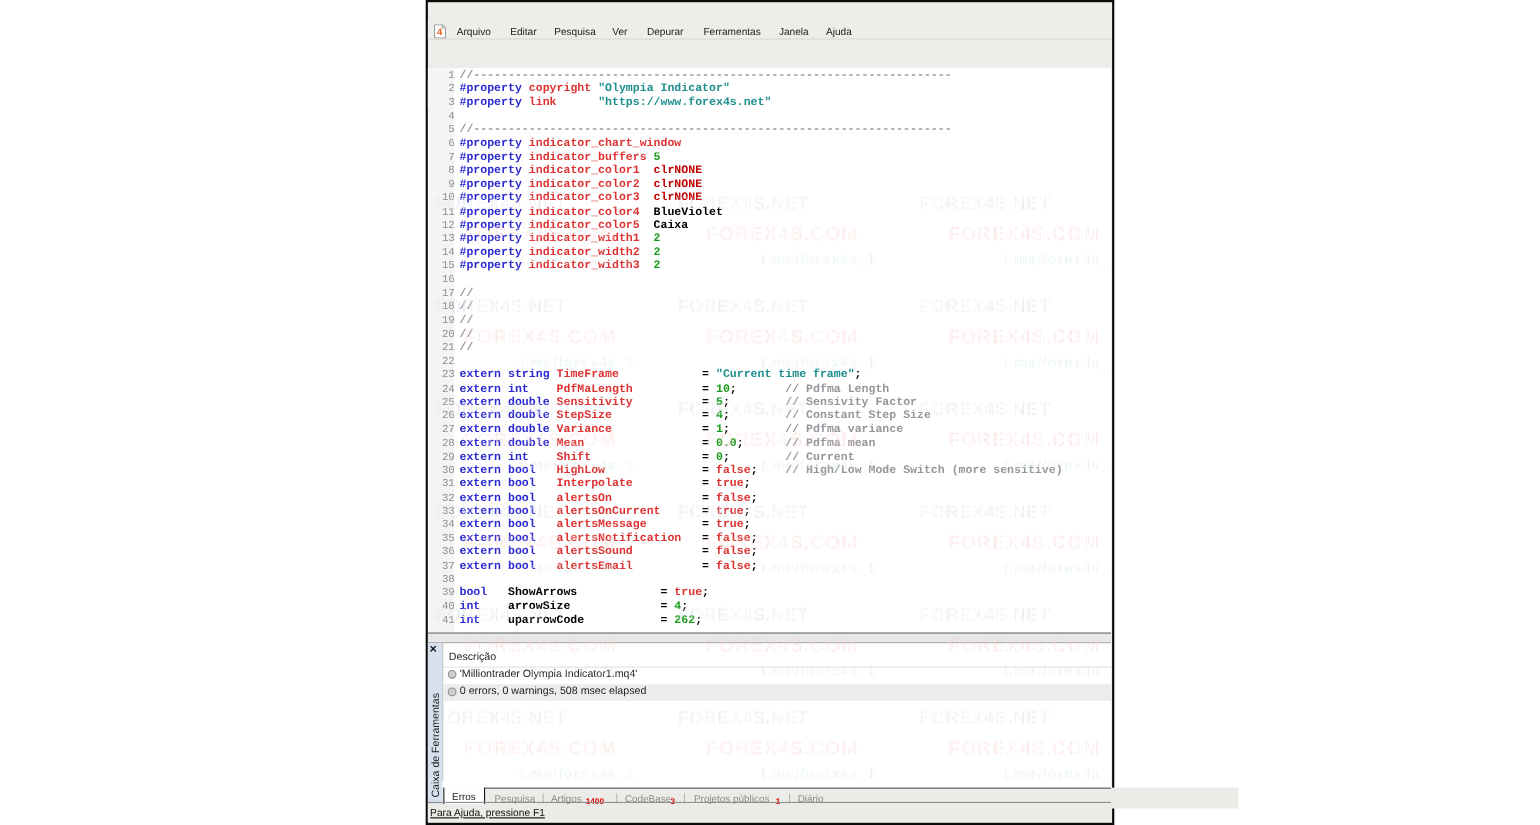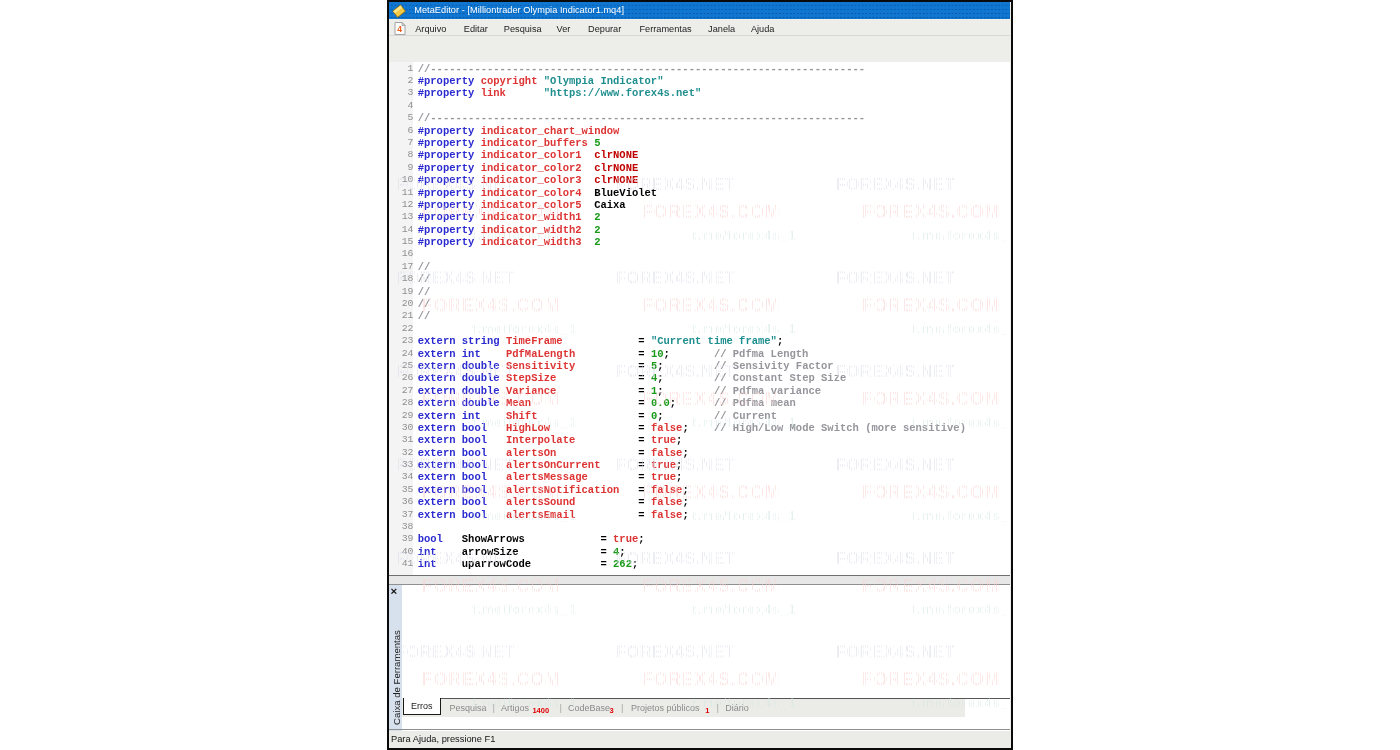--- a/index.html
+++ b/index.html
@@ -25,41 +25,32 @@
 .c{color:#95959b;}
 .k{color:#000;}
 #split{left:0;top:573px;width:621px;height:9.5px;background:#e7e7e7;border-top:1.3px solid #6f6f6f;border-bottom:1.3px solid #909090;}
 #bottom{left:0;top:582.5px;width:621px;height:162.5px;background:#fff;}
 #strip{position:absolute;left:0;top:0;width:13.5px;height:148px;background:#d7e1ee;}
 #strip .x{position:absolute;left:2px;top:0px;font-size:11.5px;color:#111;font-weight:bold;}
 #strip .vt{position:absolute;left:2.2px;top:140px;transform:rotate(-90deg);transform-origin:0 0;font-size:9.6px;color:#222;white-space:nowrap;}
 #panel{position:absolute;left:13.5px;top:0;width:607.5px;height:125.5px;background:#fff;border-left:1px solid #c0c0c0;}
 .prow{position:absolute;font-size:9.7px;color:#1e1e1e;}
 .bullet{position:absolute;width:8px;height:8px;border-radius:50%;background:#cfcfcf;border:1.5px solid #8e8e8e;}
-#tabbar{position:absolute;left:13.5px;top:113px;width:563px;height:19px;background:#ebebe8;}
+#tabbar{position:absolute;left:13.5px;top:131px;width:724px;height:19px;background:#ebebe8;}
 #tabline{position:absolute;left:39px;top:0;width:568.5px;height:1.6px;background:#555;}
 #tab-erros{position:absolute;left:0.5px;top:0;width:38.5px;height:17px;background:#fff;border:1.6px solid #1a1a1a;border-top:none;font-size:9px;color:#222;text-align:center;padding-top:3.4px;}
 .itab{position:absolute;top:5px;font-size:9px;color:#8a8a8a;}
 .tnum{position:absolute;top:8.5px;font-size:7.5px;color:#e00000;font-weight:bold;}
 .tdiv{position:absolute;top:4px;font-size:9.5px;color:#aaa;}
 #tabbot{position:absolute;left:0;top:144.6px;width:621px;height:1.4px;background:#8f8f8f;}
 #status{position:absolute;left:0;top:146.4px;width:621px;height:16.1px;background:#ebebe8;}
-#status span{position:absolute;left:2.5px;top:3px;font-size:9.3px;color:#111;}
+#status span{position:absolute;left:2.5px;top:3px;font-size:9.3px;color:#111;text-decoration:underline;}
 </style></head>
 <body>
 <div id="win">
-<div class="abs" id="title">
- <svg class="abs" style="left:3px;top:2px" width="14" height="14" viewBox="0 0 14 14">
-        <g transform="rotate(-38 7 7)">
-          <rect x="2" y="3.2" width="10" height="8" rx="0.5" fill="#f5c944" stroke="#8a6a14" stroke-width="0.8"></rect>
-          <rect x="2.4" y="3.6" width="9.2" height="2.8" fill="#fbe489"></rect>
-        </g>
-      </svg>
- <span class="txt">MetaEditor - [Milliontrader Olympia Indicator1.mq4]</span>
-</div>
 <div class="abs" id="menu">
 <svg class="abs" style="left:5px;top:2.5px" width="12" height="13" viewBox="0 0 12 13">
         <path d="M1 0.5 H8 L11 3.5 V12.5 H1 Z" fill="#fdfdfd" stroke="#9a9a9a" stroke-width="0.9"></path>
         <path d="M8 0.5 L8 3.5 L11 3.5 Z" fill="#d9d9d9" stroke="#9a9a9a" stroke-width="0.7"></path>
         <text x="5.7" y="10" font-size="8.5" font-weight="bold" fill="#e8601c" text-anchor="middle" font-family="Liberation Sans">4</text>
       </svg>
 <span class="mi" style="left:26.7px">Arquivo</span>
 <span class="mi" style="left:75.3px">Editar</span>
 <span class="mi" style="left:115.3px">Pesquisa</span>
 <span class="mi" style="left:168.1px">Ver</span>
@@ -304,20 +295,29 @@
 <span class="b">bool</span><span class="k">   </span><span class="k">ShowArrows</span><span class="k">            = </span><span class="r">true</span><span class="k">;</span>
 <span class="b">int</span><span class="k">    </span><span class="k">arrowSize</span><span class="k">             = </span><span class="g">4</span><span class="k">;</span>
 <span class="b">int</span><span class="k">    </span><span class="k">uparrowCode</span><span class="k">           = </span><span class="g">262</span><span class="k">;</span></pre>
 </div>
 <div class="abs" id="split"></div>
 <div class="abs" id="bottom">
 <div id="strip">
         <span class="x">×</span>
         <span class="vt">Caixa de Ferramentas</span>
       </div>
+<div id="panel">
+<span class="prow" style="left:5px;top:7.5px">Descrição</span>
+<div style="position:absolute;left:0;top:21px;width:100%;height:1px;background:#e2e2e2"></div>
+<div style="position:absolute;left:0;top:37.5px;width:100%;height:14.5px;background:#ececec"></div>
+<span class="bullet" style="left:4px;top:24px"></span>
+<span class="prow" style="left:15px;top:22px">'Milliontrader Olympia Indicator1.mq4'</span>
+<span class="bullet" style="left:4px;top:40.5px"></span>
+<span class="prow" style="left:15px;top:38.8px">0 errors, 0 warnings, 508 msec elapsed</span>
+</div>
 <div id="tabbar">
 <div id="tabline"></div>
 <div id="tab-erros">Erros</div>
 <span class="itab" style="left:47.5px">Pesquisa</span>
 <span class="itab" style="left:98.9px">Artigos</span>
 <span class="itab" style="left:166.1px">CodeBase</span>
 <span class="itab" style="left:228.9px">Projetos públicos</span>
 <span class="itab" style="left:323.2px">Diário</span>
 <span class="tnum" style="left:130.4px">1400</span>
 <span class="tnum" style="left:207.5px">3</span>

